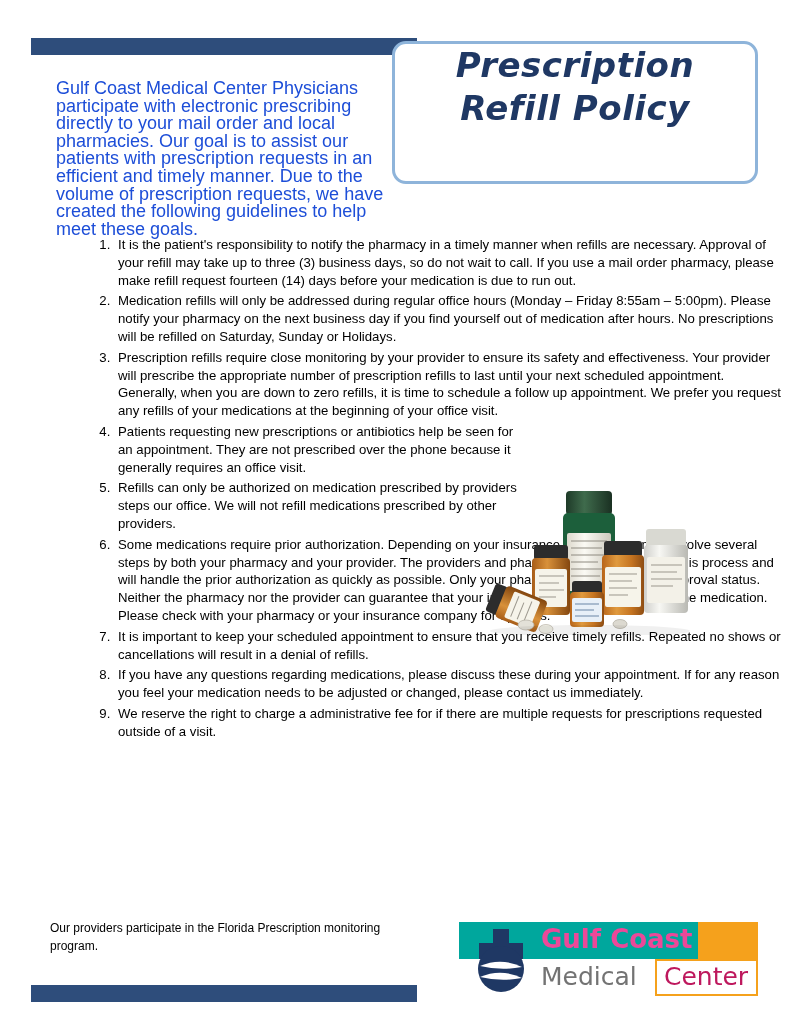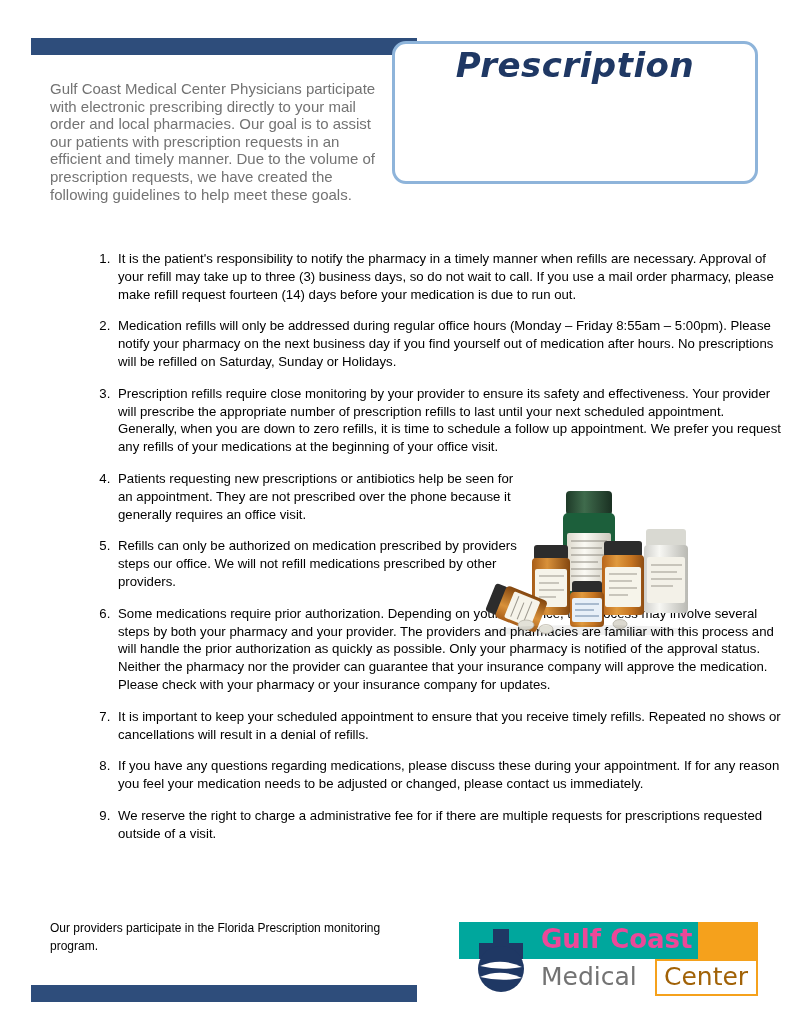--- a/index.html
+++ b/index.html
@@ -65,42 +65,42 @@
     font-size: 34px;
     line-height: 1.25;
     color: #1f3864;
     text-align: center;
     letter-spacing: 0.5px;
   }
 
   
   .intro {
     position: absolute;
-    left: 50px;
+    left: 56px;
     top: 80px;
     width: 335px;
-    font-size: 15px;
+    font-size: 18px;
     line-height: 17.6px;
-    color: #737373;
+    color: #1d4ed8;
   }
 
   
   ol.policy-list {
     position: absolute;
     left: 66px;
     top: 236px;
     width: 672px;
     margin: 0;
     padding: 0 0 0 48px;
     list-style-position: outside;
     font-size: 13.2px;
     line-height: 17.8px;
   }
   ol.policy-list > li {
-    margin: 14px 0 3px 0;
+    margin: 0 0 3px 0;
     padding-left: 4px;
   }
   ol.policy-list > li::marker {
     font-size: 13.2px;
   }
   li.narrow {
     width: 400px;
   }
 
   
@@ -180,33 +180,34 @@
     font-family: "DejaVu Sans", sans-serif;
     font-size: 25px;
     color: #737373;
   }
   .logo-text-bottom-2 {
     position: absolute;
     left: 205px;
     top: 40px;
     font-family: "DejaVu Sans", sans-serif;
     font-size: 25px;
-    color: #a16207;
+    color: #be185d;
   }
 </style>
 </head>
 <body>
 
 <div class="page">
 
   <div class="top-bar"></div>
 
   <div class="title-box">
     <div class="title-text">
       <div>Prescription</div>
+      <div>Refill Policy</div>
     </div>
   </div>
 
   <div class="intro">Gulf Coast Medical Center Physicians participate with electronic prescribing directly to your mail order and local pharmacies.  Our goal is to assist our patients with prescription requests in an efficient and timely manner.  Due to the volume of prescription requests, we have created the following guidelines to help meet these goals.</div>
 
   <ol class="policy-list">
     <li>It is the patient's responsibility to notify the pharmacy in a timely manner when refills are necessary.  Approval of your refill may take up to three (3) business days, so do not wait to call.  If you use a mail order pharmacy, please make refill request fourteen (14) days before your medication is due to run out.</li>
     <li>Medication refills will only be addressed during regular office hours (Monday – Friday 8:55am – 5:00pm). Please notify your pharmacy on the next business day if you find yourself out of medication after hours.  No prescriptions will be refilled on Saturday, Sunday or Holidays.</li>
     <li>Prescription refills require close monitoring by your provider to ensure its safety and effectiveness. Your provider will prescribe the appropriate number of prescription refills to last until your next scheduled appointment. Generally, when you are down to zero refills, it is time to schedule a follow up appointment.  We prefer you request any refills of your medications at the beginning of your office visit.</li>
     <li class="narrow">Patients requesting new prescriptions or antibiotics help be seen for an appointment. They are not prescribed over the phone because it generally requires an office visit.</li>

